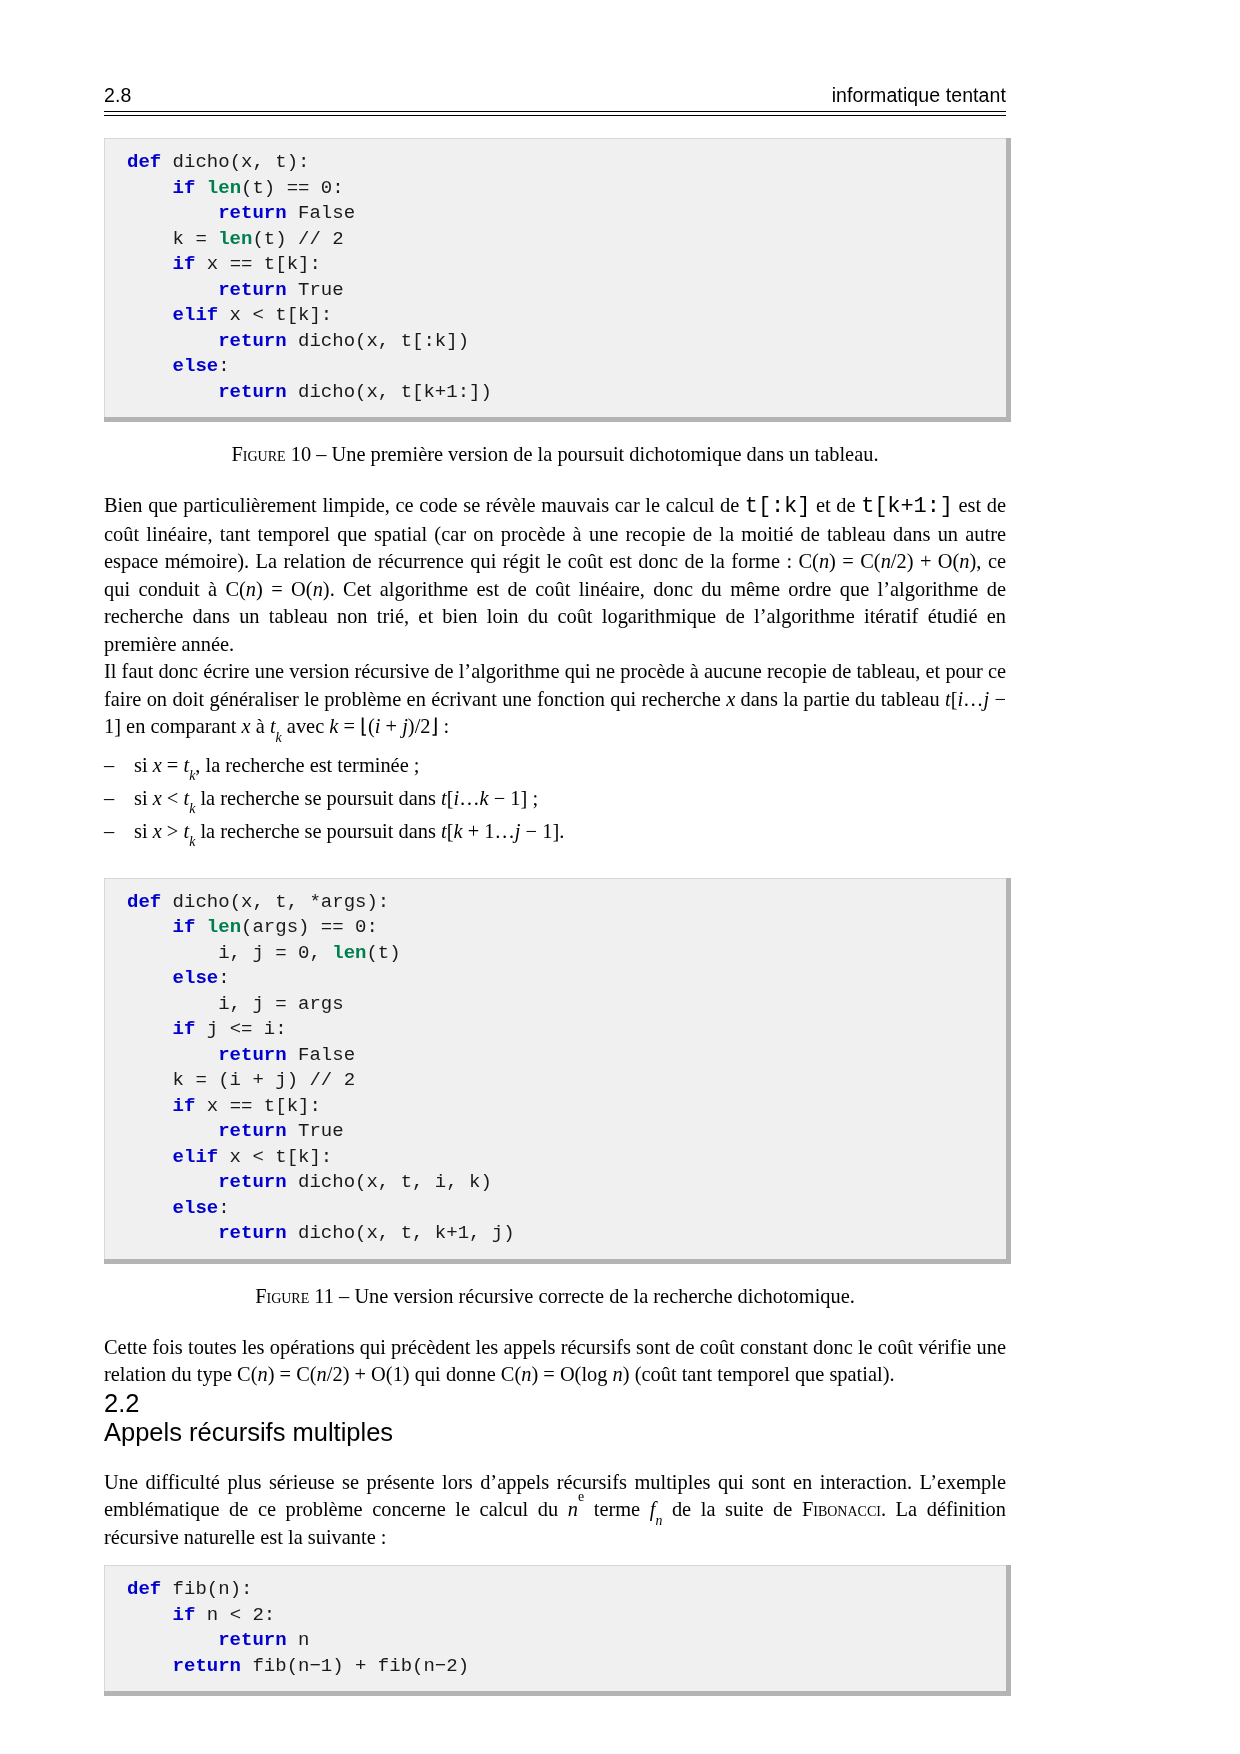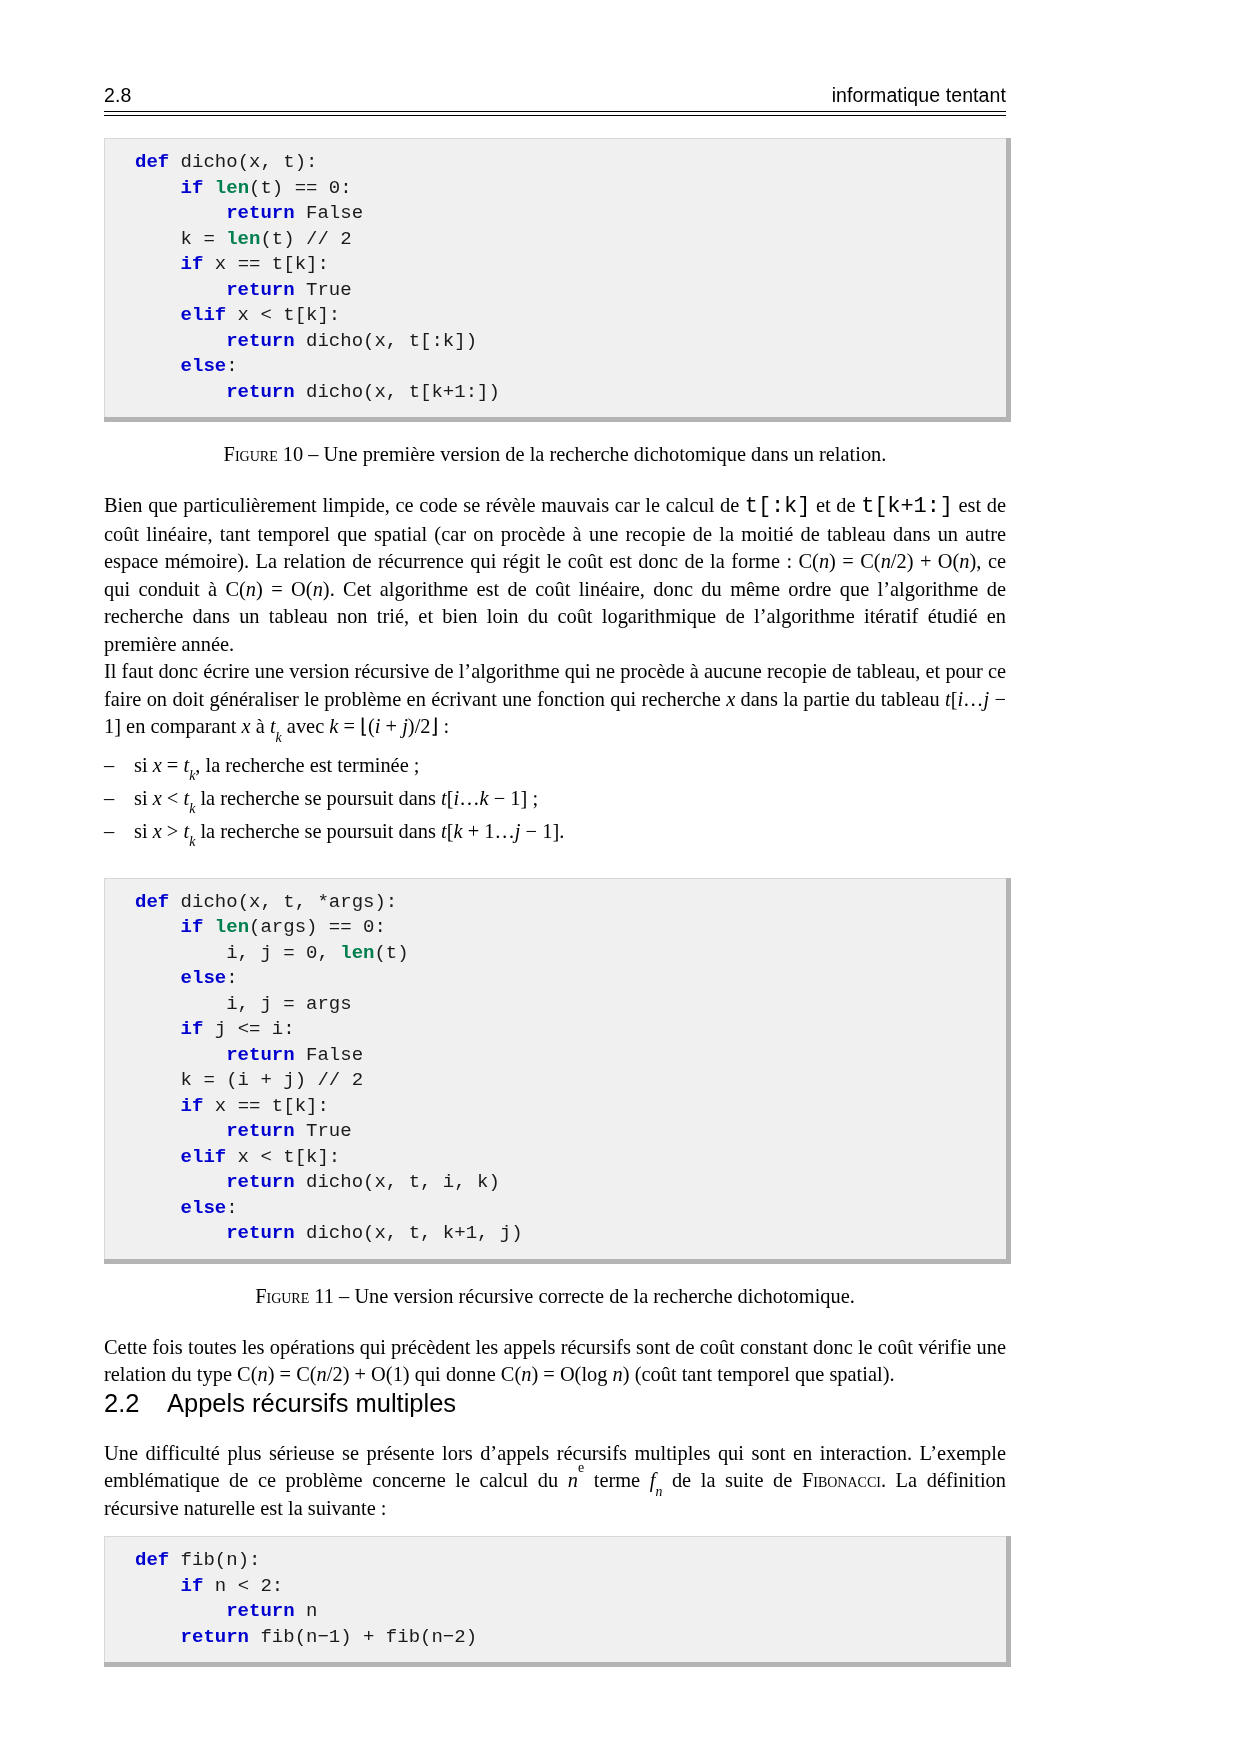--- a/index.html
+++ b/index.html
@@ -46,53 +46,53 @@
     border-left:1px solid #d8d8d8;
     box-shadow:5px 0 0 0 #b4b4b4, 0 5px 0 0 #b4b4b4, 5px 5px 0 0 #b4b4b4;
     padding:11px 0 12px 0;
     font-family:"Liberation Mono", monospace;
     font-size:19px;
     line-height:25.5px;
     color:#1a1a1a;
     white-space:pre;
     overflow:hidden;
   }
-  .listing .ln { padding-left:22px; display:block;margin-left:8px; }
+  .listing .ln { padding-left:22px; display:block; }
   .kw  { color:#0000cf; font-weight:bold; }
   .bi  { color:#007f4e; font-weight:bold; }
   .pl  { color:#1a1a1a; }
 
   
   .caption { text-align:center; font-size:20.4px; margin-top:26px; }
   .caption .sc { font-variant:small-caps;text-align:right; }
 
   
   h2.sec { font-family:"Liberation Sans", sans-serif; font-weight:normal;
            font-size:25.5px; margin:0; padding:0; display:flex; gap:0; }
   h2.sec .num { width:63px; display:inline-block; }
-  .sec-gap { margin-top:34px; }
+  .sec-gap { margin-top:34px;flex-direction:column; }
 </style>
 </head>
 <body>
 
 <div class="page">
   <div class="content">
 
     <div class="runhead">
       <span class="left">2.8</span>
       <span class="right">informatique tentant</span>
     </div>
     <div class="rule-double"></div>
 
 
     <div class="listing-wrap">
       <div class="listing" id="listing1"><span class="ln"><span class="kw">def</span><span class="pl"> dicho(x, t):</span></span><span class="ln"><span class="pl">    </span><span class="kw">if</span><span class="pl"> </span><span class="bi">len</span><span class="pl">(t) == 0:</span></span><span class="ln"><span class="pl">        </span><span class="kw">return</span><span class="pl"> False</span></span><span class="ln"><span class="pl">    k = </span><span class="bi">len</span><span class="pl">(t) // 2</span></span><span class="ln"><span class="pl">    </span><span class="kw">if</span><span class="pl"> x == t[k]:</span></span><span class="ln"><span class="pl">        </span><span class="kw">return</span><span class="pl"> True</span></span><span class="ln"><span class="pl">    </span><span class="kw">elif</span><span class="pl"> x &lt; t[k]:</span></span><span class="ln"><span class="pl">        </span><span class="kw">return</span><span class="pl"> dicho(x, t[:k])</span></span><span class="ln"><span class="pl">    </span><span class="kw">else</span><span class="pl">:</span></span><span class="ln"><span class="pl">        </span><span class="kw">return</span><span class="pl"> dicho(x, t[k+1:])</span></span></div>
     </div>
 
-    <div class="caption"><span class="sc">Figure</span> <span>10</span><span> – </span><span>Une première version de la recherche dichotomique dans un relation.</span></div>
+    <div class="caption"><span class="sc">Figure</span> <span>10</span><span> – </span><span>Une première version de la poursuit dichotomique dans un tableau.</span></div>
 
     <p class="body" style="margin-top:26px;"><span>Bien que particulièrement limpide, ce code se révèle mauvais car le calcul de </span><span class="mono">t[:k]</span><span> et de </span><span class="mono">t[k+1:]</span><span> est de coût linéaire, tant temporel que spatial (car on procède à une recopie de la moitié de tableau dans un autre espace mémoire). La relation de récurrence qui régit le coût est donc de la forme : </span><span class="fn">C(<i class="v">n</i>) = C(<i class="v">n</i>/2) + O(<i class="v">n</i>)</span><span>, ce qui conduit à </span><span class="fn">C(<i class="v">n</i>) = O(<i class="v">n</i>)</span><span>. Cet algorithme est de coût linéaire, donc du même ordre que l’algorithme de recherche dans un tableau non trié, et bien loin du coût logarithmique de l’algorithme itératif étudié en première année.</span></p>
 
     <p class="body p-gap-sm"><span>Il faut donc écrire une version récursive de l’algorithme qui ne procède à aucune recopie de tableau, et pour ce faire on doit généraliser le problème en écrivant une fonction qui recherche </span><i class="v">x</i><span> dans la partie du tableau </span><span><i class="v">t</i>[<i class="v">i</i>…<i class="v">j</i> − 1]</span><span> en comparant </span><i class="v">x</i><span> à </span><span><i class="v">t</i><sub>k</sub></span><span> avec </span><span><i class="v">k</i> = ⌊(<i class="v">i</i> + <i class="v">j</i>)/2⌋</span><span> :</span></p>
 
     <ul class="dashlist">
       <li><span class="dash">–</span><span>si </span><span><i class="v">x</i> = <i class="v">t</i><sub>k</sub></span><span>, la recherche est terminée ;</span></li>
       <li><span class="dash">–</span><span>si </span><span><i class="v">x</i> &lt; <i class="v">t</i><sub>k</sub></span><span> la recherche se poursuit dans </span><span><i class="v">t</i>[<i class="v">i</i>…<i class="v">k</i> − 1]</span><span> ;</span></li>
       <li><span class="dash">–</span><span>si </span><span><i class="v">x</i> &gt; <i class="v">t</i><sub>k</sub></span><span> la recherche se poursuit dans </span><span><i class="v">t</i>[<i class="v">k</i> + 1…<i class="v">j</i> − 1]</span><span>.</span></li>
     </ul>

